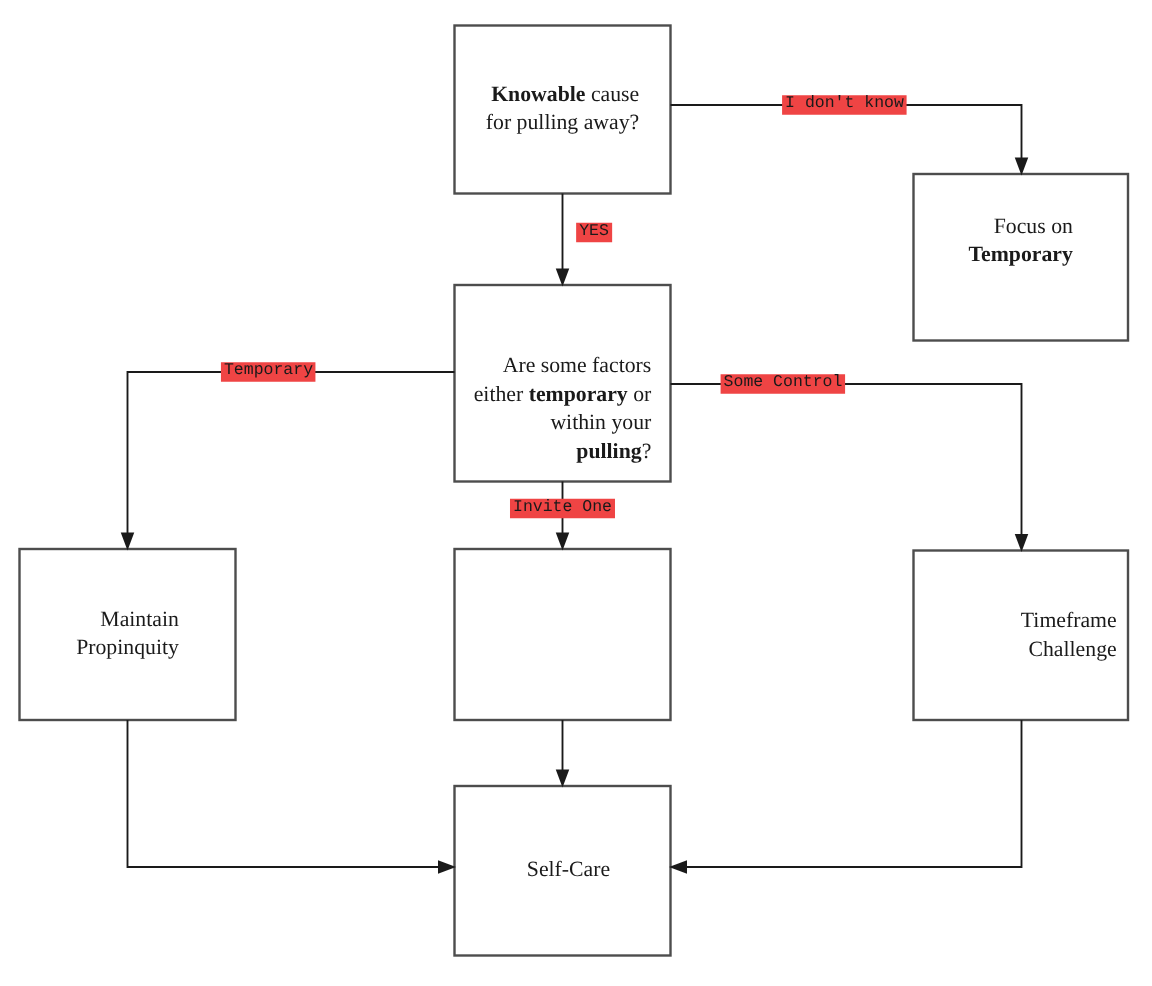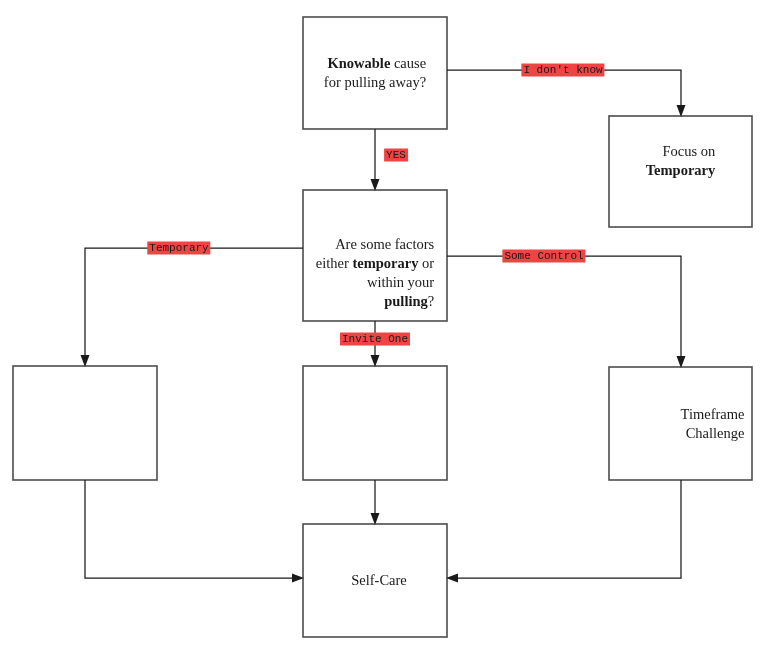--- a/index.html
+++ b/index.html
@@ -108,33 +108,36 @@
   </div>
 
   <div class="node-label" style="left:609px; top:116px; width:143px; height:90px;">
     <span>Focus on<br><b>Temporary</b></span>
   </div>
 
   <div class="node-label" style="left:303px; top:190px; width:144px; height:131px;margin-top:17px;">
     <span>Are some factors<br>either <b>temporary</b> or<br>within your<br><b>pulling</b>?</span>
   </div>
 
+  <div class="node-label" style="left:13px; top:366px; width:144px; height:114px;">
+    <span>Maintain<br>Propinquity</span>
+  </div>
 
 
   <div class="node-label" style="left:609px; top:367px; width:143px; height:113px;padding-left:32px;">
     <span>Timeframe<br>Challenge</span>
   </div>
 
   <div class="node-label" style="left:303px; top:524px; width:152px; height:113px;">
     <span>Self-Care</span>
   </div>
 
   <div class="edge-label" style="left:563px; top:70px;">I don't know</div>
 
   <div class="edge-label" style="left:396px; top:155px;">YES</div>
 
   <div class="edge-label" style="left:179px; top:248px;">Temporary</div>
 
-  <div class="edge-label" style="left:544px; top:256px;">Some Control</div>
+  <div class="edge-label" style="left:522px; top:256px;">Some Control</div>
 
   <div class="edge-label" style="left:375px; top:339px;">Invite One</div>
 
 </div>
 
 </body></html>

